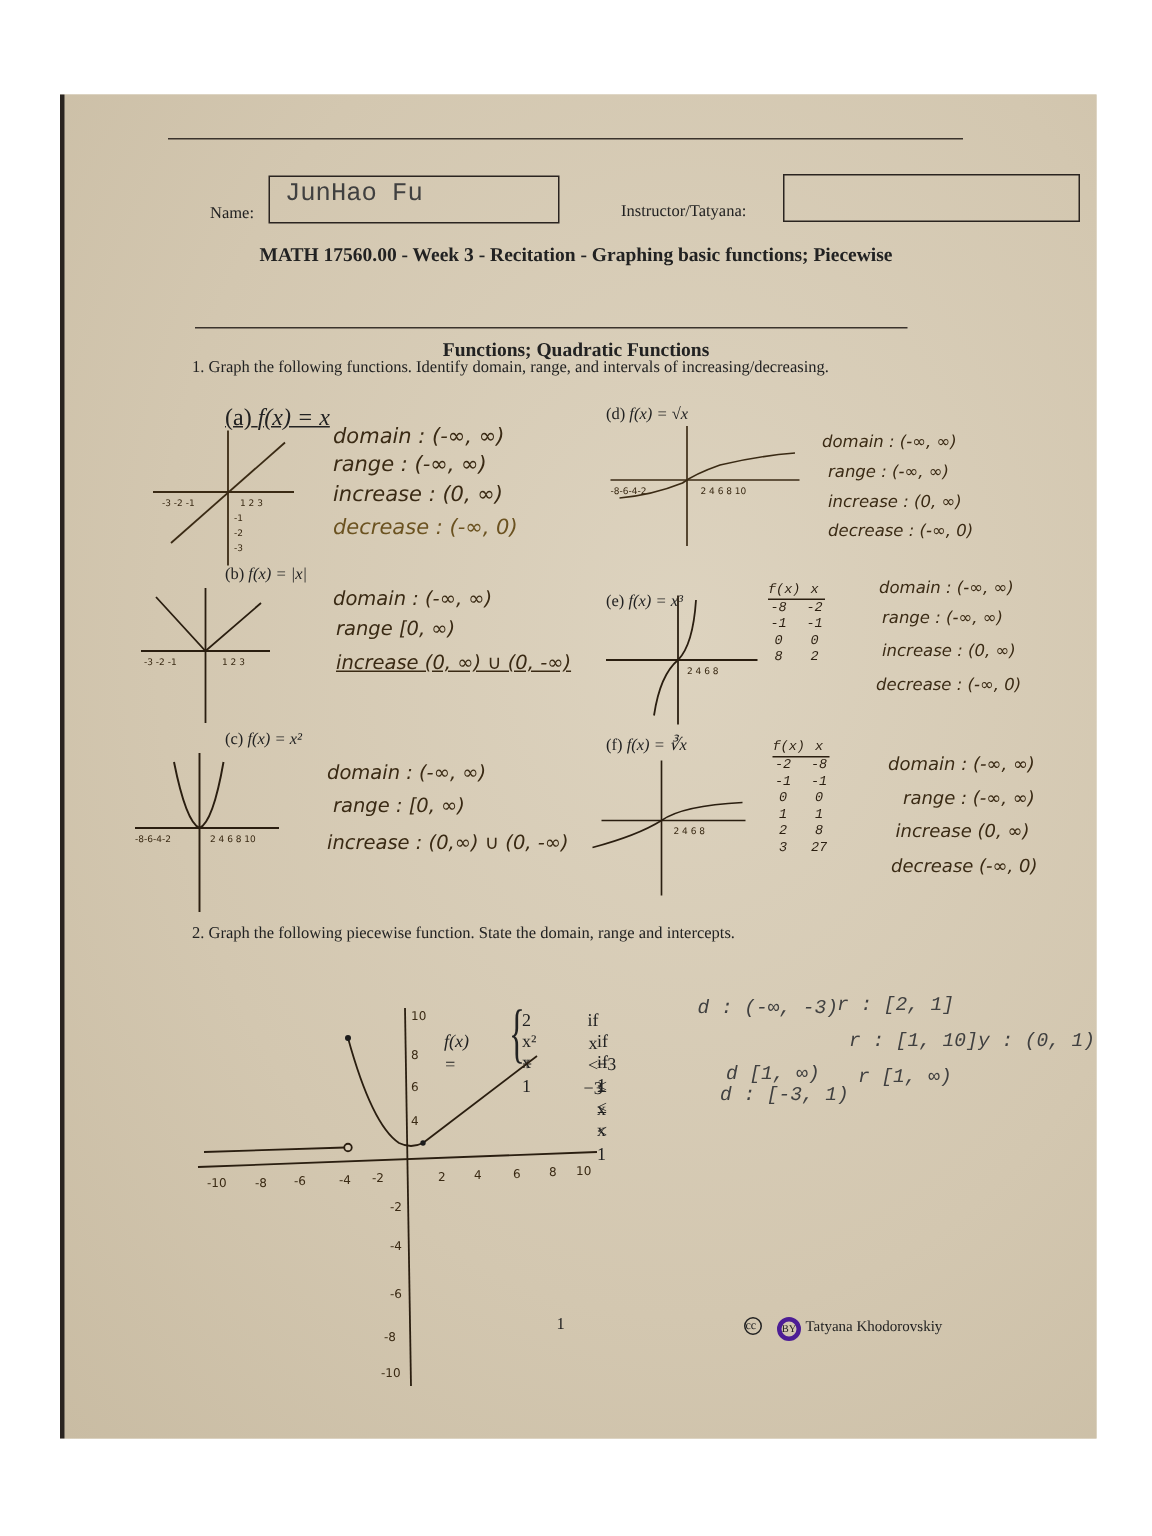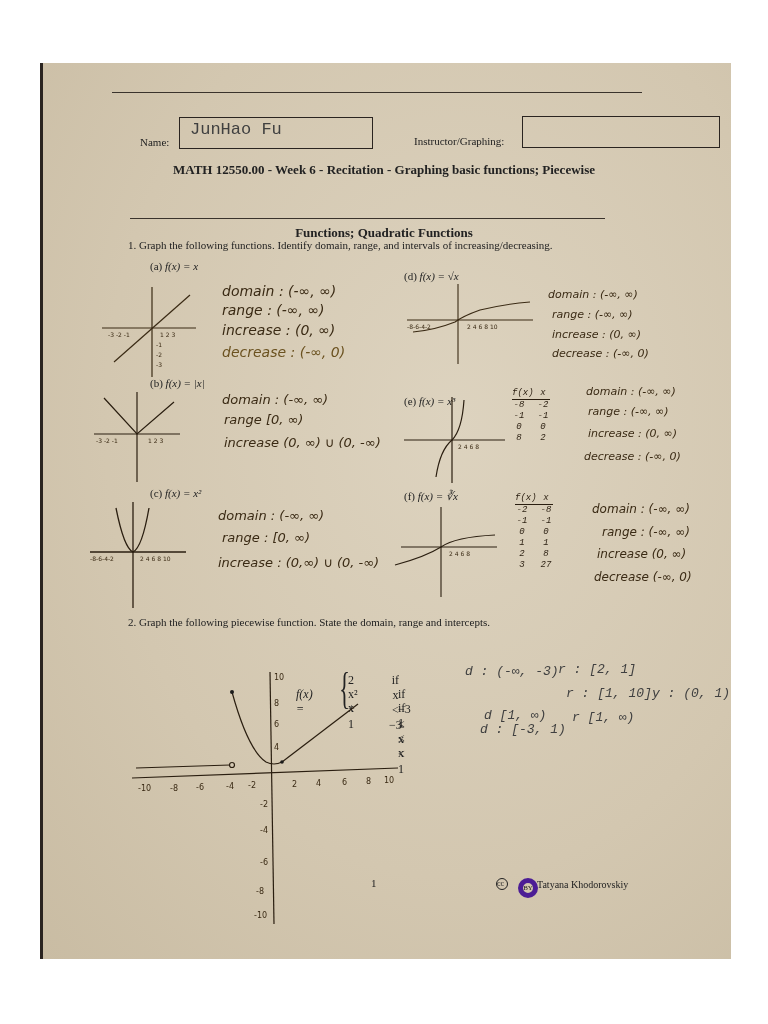--- a/index.html
+++ b/index.html
@@ -23,30 +23,30 @@
 <body>
 
 <div class="paper"></div>
 
 <div class="rule" style="left:112px; top:92px; width:530px;"></div>
 
 <div class="print" style="left:140px; top:136px; font-size:11px;">Name:</div>
 <div class="box" style="left:179px; top:117px; width:192px; height:30px;"></div>
 <div class="hand blk" style="left:190px; top:120px; font-size:17px; font-style:normal;">JunHao Fu</div>
 
-<div class="print" style="left:414px; top:135px; font-size:11px;">Instructor/Graphing:</div>
+<div class="print" style="left:414px; top:135px; font-size:11px;">Instructor/Tatyana:</div>
 <div class="box" style="left:522px; top:116px; width:196px; height:30px;"></div>
 
-<div class="print title" style="left:104px; top:162px;">MATH 12550.00 - Week 6 - Recitation - Graphing basic functions; Piecewise</div>
+<div class="print title" style="left:104px; top:162px;">MATH 17560.00 - Week 3 - Recitation - Graphing basic functions; Piecewise</div>
 <div class="print title" style="left:104px; top:179px;margin-top:46px;">Functions; Quadratic Functions</div>
 <div class="rule" style="left:130px; top:218px; width:475px;"></div>
 
 <div class="print" style="left:128px; top:239px; font-size:11px;">1. Graph the following functions. Identify domain, range, and intervals of increasing/decreasing.</div>
 
-<div class="print" style="left:150px; top:260px; font-size:11px;"><span>(a)</span> <i>f(x) = x</i></div>
+<div class="print" style="left:150px; top:270px; font-size:16px;text-decoration:underline;"><span>(a)</span> <i>f(x) = x</i></div>
 <svg class="graph" style="left:100px; top:285px;" width="100" height="95">
   <g stroke="#3a2a14" stroke-width="1.2" fill="none">
     <line x1="2" y1="43" x2="96" y2="43"></line>
       <line x1="52" y1="2" x2="52" y2="92"></line>
     <line x1="14" y1="77" x2="90" y2="10"></line>
   </g>
   <g font-size="6" fill="#3a2a14" font-family="DejaVu Sans, sans-serif">
       <text x="8" y="52">-3 -2 -1</text>
       <text x="60" y="52">1  2  3</text>
       <text x="56" y="62">-1</text>
@@ -83,21 +83,21 @@
       <line x1="45" y1="2" x2="45" y2="92"></line>
     <polyline points="12,8 45,44 82,12"></polyline>
   </g>
   <g font-size="6" fill="#3a2a14" font-family="DejaVu Sans, sans-serif">
       <text x="4" y="53">-3 -2 -1</text>
       <text x="56" y="53">1  2  3</text>
     </g>
 </svg>
 <div class="hand" style="left:222px; top:392px;">domain : (-∞, ∞)</div>
 <div class="hand" style="left:224px; top:412px;">range  [0, ∞)</div>
-<div class="hand" style="left:224px; top:435px;">increase  (0, ∞) ∪ (0, -∞)</div>
+<div class="hand" style="left:224px; top:435px;text-decoration:underline;">increase  (0, ∞) ∪ (0, -∞)</div>
 
 <div class="print" style="left:404px; top:395px; font-size:11px;"><span>(e)</span> <i>f(x) = x³</i></div>
 <svg class="graph" style="left:400px; top:395px;" width="110" height="90">
   <g stroke="#2a1e10" stroke-width="1.2" fill="none">
     <line x1="4" y1="45" x2="105" y2="45"></line>
       <line x1="52" y1="2" x2="52" y2="88"></line>
     <path d="M36,82 Q40,55 52,45 Q62,35 64,5"></path>
   </g>
   <g font-size="6" fill="#3a2a14" font-family="DejaVu Sans, sans-serif">
       <text x="58" y="54">2 4 6 8</text>
@@ -242,14 +242,14 @@
     <text x="132" y="137">-2</text>
       <text x="132" y="163">-4</text>
       <text x="132" y="195">-6</text>
       <text x="128" y="224">-8</text>
       <text x="126" y="248">-10</text>
   </g>
 </svg>
 
 <div class="print" style="left:371px; top:877px; font-size:11px;">1</div>
 <div class="print" style="left:496px; top:878px; font-size:8px; border:1px solid #222; border-radius:50%; width:10px; height:10px; line-height:10px; text-align:left;">cc</div>
-<div class="print" style="left:518px; top:878px; font-size:7px; border:5px solid #4c1d95; border-radius:50%; width:10px; height:10px; line-height:10px; text-align:center;">BY</div>
+<div class="print" style="left:518px; top:878px; font-size:7px; border:3px solid #4c1d95; border-radius:50%; width:10px; height:10px; line-height:10px; text-align:center;">BY</div>
 <div class="print" style="left:537px; top:879px; font-size:10px;">Tatyana Khodorovskiy</div>
 
 </body></html>

